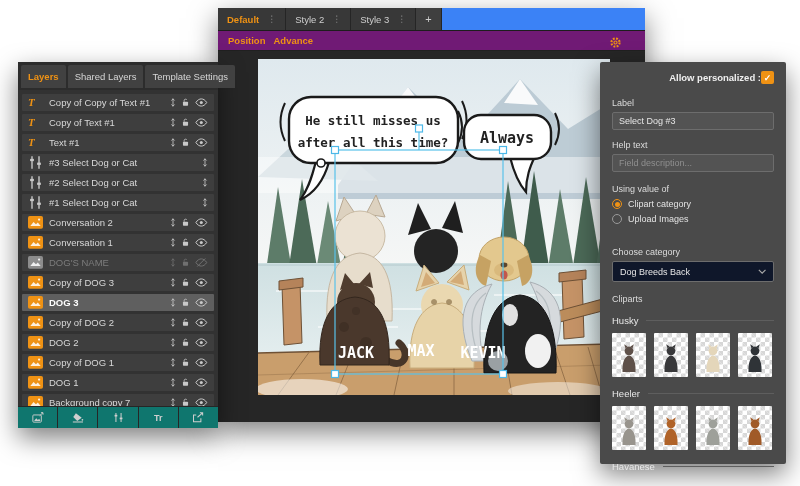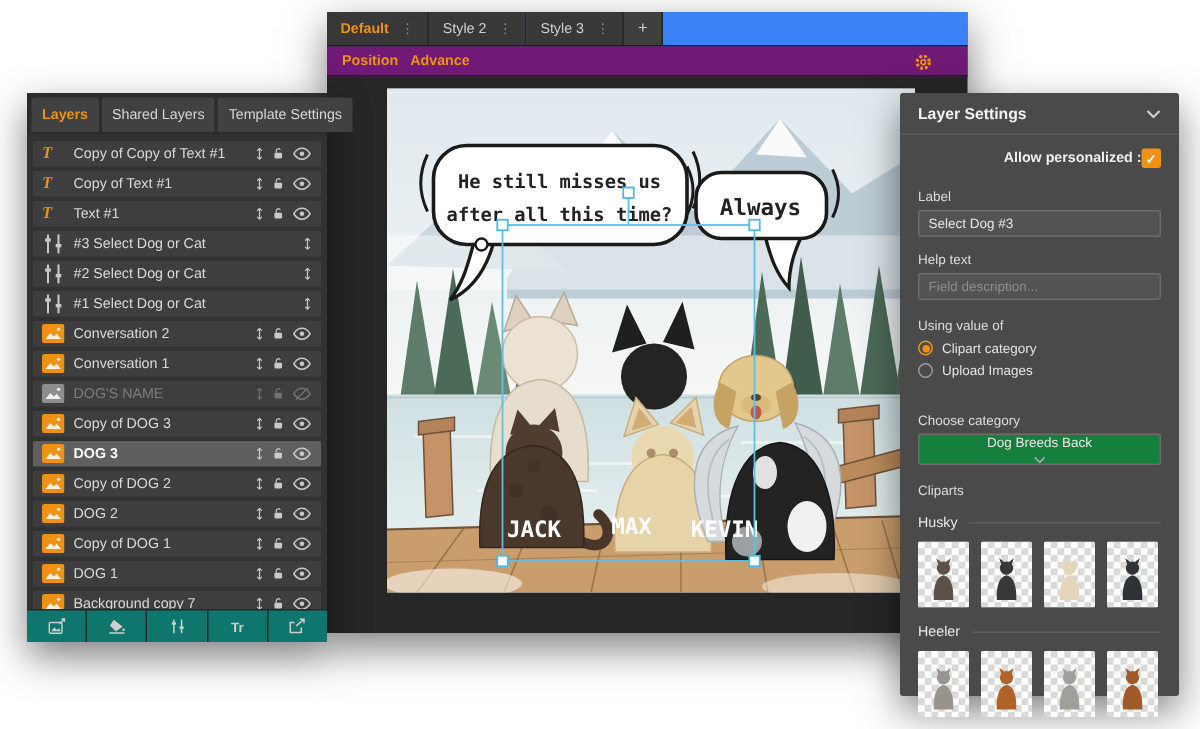--- a/index.html
+++ b/index.html
@@ -66,22 +66,22 @@
   .tinput{margin-top:4px;height:18px;background:#535353;border:1px solid #6d6d6d;border-radius:2px;
           color:#e6e6e6;font-size:9px;padding:0 6px;width:100%;box-sizing:border-box;
           font-family:"Liberation Sans",sans-serif;}
   .tinput::placeholder{color:#8f8f8f;}
   .radio-row{display:flex;align-items:center;gap:6px;margin-top:5px;cursor:pointer;}
   .radio{width:10px;height:10px;border-radius:50%;border:1.5px solid #9a9a9a;box-sizing:border-box;
          display:flex;align-items:center;justify-content:center;}
   .radio.on{border-color:#ef9214;}
   .radio.on i{width:5px;height:5px;border-radius:50%;background:#ef9214;display:block;}
   .radio-lbl{font-size:9px;color:#e2e2e2;}
-  .selbox{margin-top:4px;height:19px;background:#15803d;border:1px solid #6d6d6d;border-radius:2px;
-          display:flex;align-items:center;justify-content:space-between;padding:0 7px;cursor:pointer;flex-direction:column;}
+  .selbox{margin-top:4px;height:19px;background:#0f172a;border:1px solid #6d6d6d;border-radius:2px;
+          display:flex;align-items:center;justify-content:space-between;padding:0 7px;cursor:pointer;}
   .selbox span{font-size:9px;color:#e6e6e6;}
   .selbox svg{height:5px;color:#a8a8a8;}
   .group{margin-top:11px;}
   .ghead{display:flex;align-items:center;gap:8px;}
   .gname{font-size:9.5px;color:#e8e8e8;}
   .gline{flex:1;height:1px;background:#5e5e5e;}
   .thumbs{display:flex;gap:8px;margin-top:7px;}
   .thumb{width:34px;height:44px;border-radius:1px;cursor:pointer;
     background-color:#fff;
     background-image:linear-gradient(45deg,#d7d7d7 25%,transparent 25%,transparent 75%,#d7d7d7 75%),
@@ -707,26 +707,20 @@
       <div class="tbtn">
         <svg class="ic" viewBox="0 0 14 13">
           <path d="M10.5 7.5v3.9H1.8V3.5H5" fill="none" stroke="currentColor" stroke-width="1.2"></path>
           <path d="M6.5 6.2 12.6 1M9.3 1h3.3v3.1" fill="none" stroke="currentColor" stroke-width="1.2"></path>
         </svg>
       </div>
     </div>
 </section>
 
 <section class="panel right-panel">
-  <div class="rp-head">
-    <span class="rp-title">Layer Settings</span>
-    <svg class="ic" viewBox="0 0 10 6">
-      <path d="M1 1l4 4 4-4" fill="none" stroke="currentColor" stroke-width="1.4"></path>
-    </svg>
-  </div>
   <div class="rp-body">
     <div class="allow-row">
       <span class="allow-lbl">Allow personalized :</span>
       <span class="checkbox">✓</span>
     </div>
     <span class="flabel">Label</span>
     <input class="tinput" type="text" value="Select Dog #3" style="">
     <span class="flabel">Help text</span>
     <input class="tinput" type="text" placeholder="Field description..." style="">
     <span class="flabel" style="margin-top:12px;">Using value of</span>

